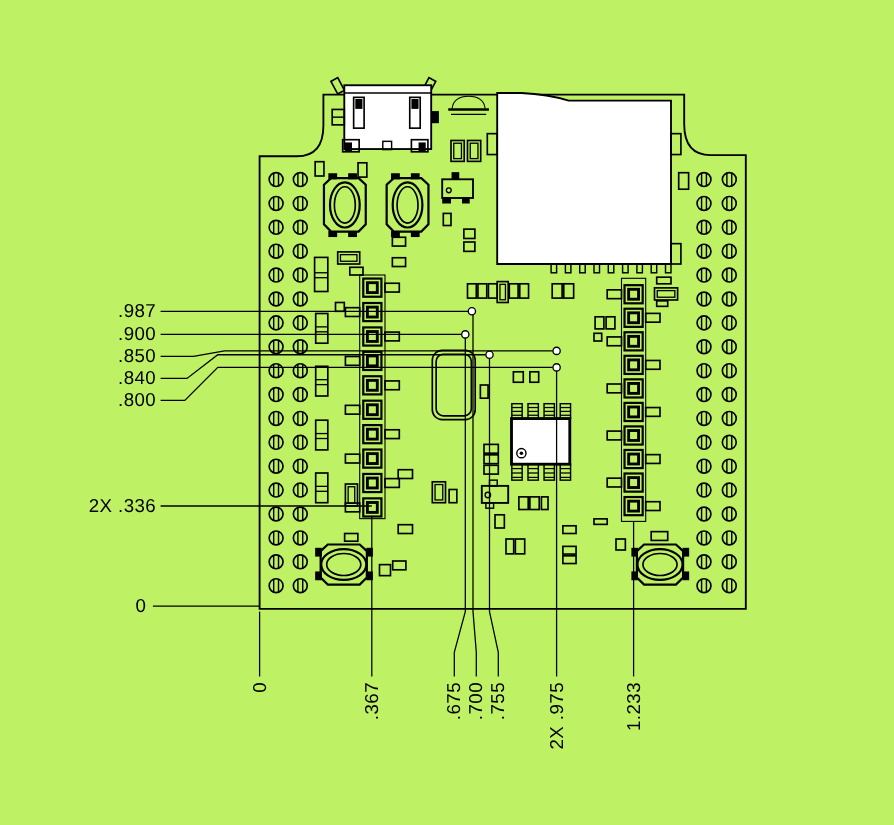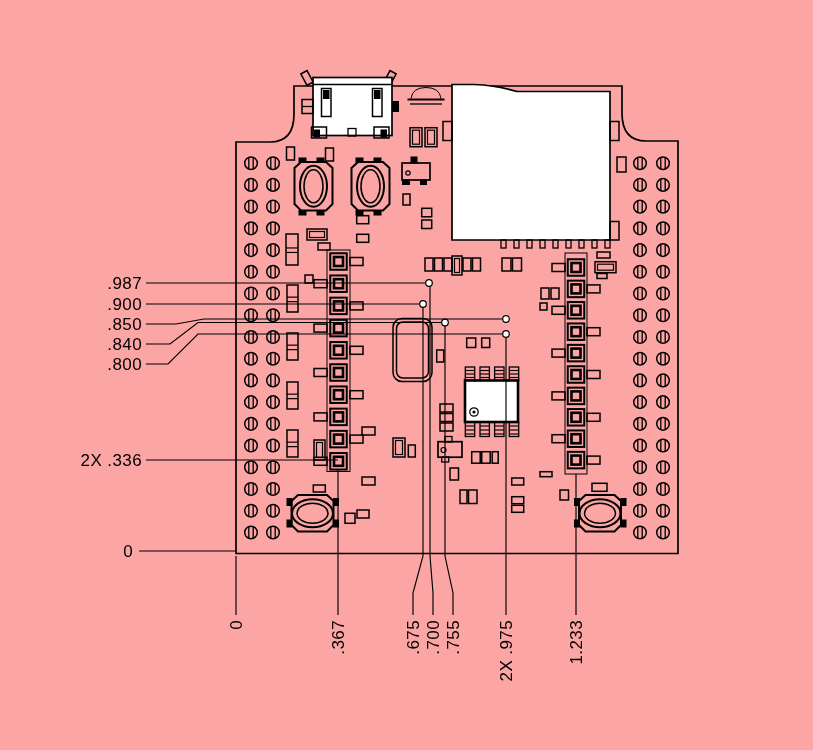--- a/index.html
+++ b/index.html
@@ -1,16 +1,16 @@
 <!DOCTYPE html>
 <html><head>
 <meta charset="utf-8">
 <style>
   html,body{margin:0;padding:0;background:#fff}
-  .canvas{position:relative;width:813px;height:750px;background:#fca5a5;overflow:hidden}
+  .canvas{position:relative;width:813px;height:750px;background:#bef264;overflow:hidden}
   svg{display:block}
   .s{fill:none;stroke:#000;stroke-linecap:butt;stroke-linejoin:miter}
   .wf{fill:#fff;stroke:#000}
   .f{fill:#000;stroke:none}
   .w1{stroke-width:1.15}
   .w12{stroke-width:1.2}
   .w13{stroke-width:1.3}
   .w15{stroke-width:1.5}
   .w17{stroke-width:1.7}
   .w2{stroke-width:2}

